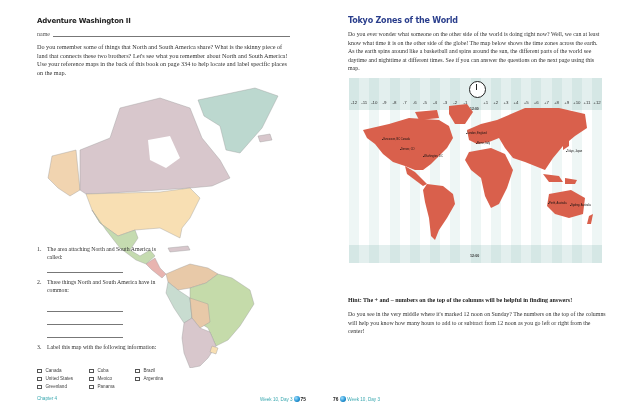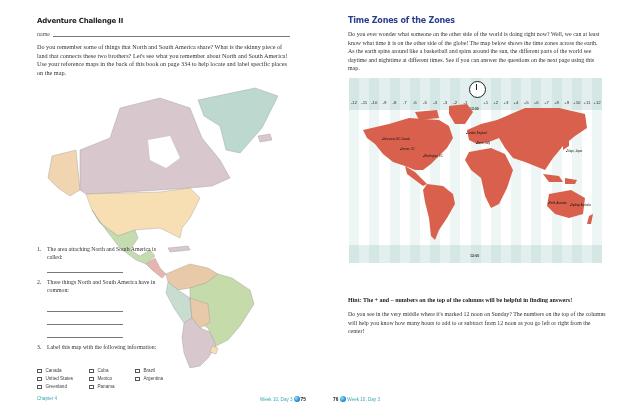--- a/index.html
+++ b/index.html
@@ -63,21 +63,21 @@
 
   .hint { position: absolute; left: 28px; top: 297px; width: 260px; font-size: 6px; font-weight: bold; color: #222; }
   .body-right { position: absolute; left: 28px; top: 310px; width: 258px; font-size: 5.9px; line-height: 8.6px; color: #333; }
 
   .footer-right-week { position: absolute; left: 333px; top: 396px; font-family: "Liberation Sans", sans-serif; font-size: 4.6px; color: #3aa8b0; display: flex; align-items: center; gap: 1.5px; }
 </style>
 </head>
 <body>
 
 <div class="page left">
-  <div class="challenge-title">Adventure Challenge II</div>
+  <div class="challenge-title">Adventure Washington II</div>
   <div class="name-row">
     <span>name</span>
     <span class="line"></span>
   </div>
   <p class="intro-left">Do you remember some of things that North and South America share? What is the skinny piece of land that connects these two brothers? Let's see what you remember about North and South America! Use your reference maps in the back of this book on page 334 to help locate and label specific places on the map.</p>
 
   <svg class="map-americas" viewBox="0 0 260 290">
 
     <path d="M12 78 L36 72 L40 112 L30 118 L18 110 L8 100 Z" fill="#f1d4b0" stroke="#9a9a9a" stroke-width="0.4"></path>
 
@@ -164,21 +164,21 @@
 
   <div class="footer-left-chapter">Chapter 4</div>
   <div class="footer-left-week">
     <span>Week 10, Day 3</span>
     <span class="globe"></span>
     <span class="pg-num">75</span>
   </div>
 </div>
 
 <div class="page right">
-  <div class="tz-title">Time Zones of the Zones</div>
+  <div class="tz-title">Tokyo Zones of the World</div>
   <p class="intro-right">Do you ever wonder what someone on the other side of the world is doing right now? Well, we can at least know what time it is on the other side of the globe! The map below shows the time zones across the earth. As the earth spins around like a basketball and spins around the sun, the different parts of the world see daytime and nighttime at different times. See if you can answer the questions on the next page using this map.</p>
 
   <div class="tz-chart">
     <div class="tz-stripes">
       <div></div>
         <div></div>
         <div></div>
         <div></div>
         <div></div>
         <div></div>

